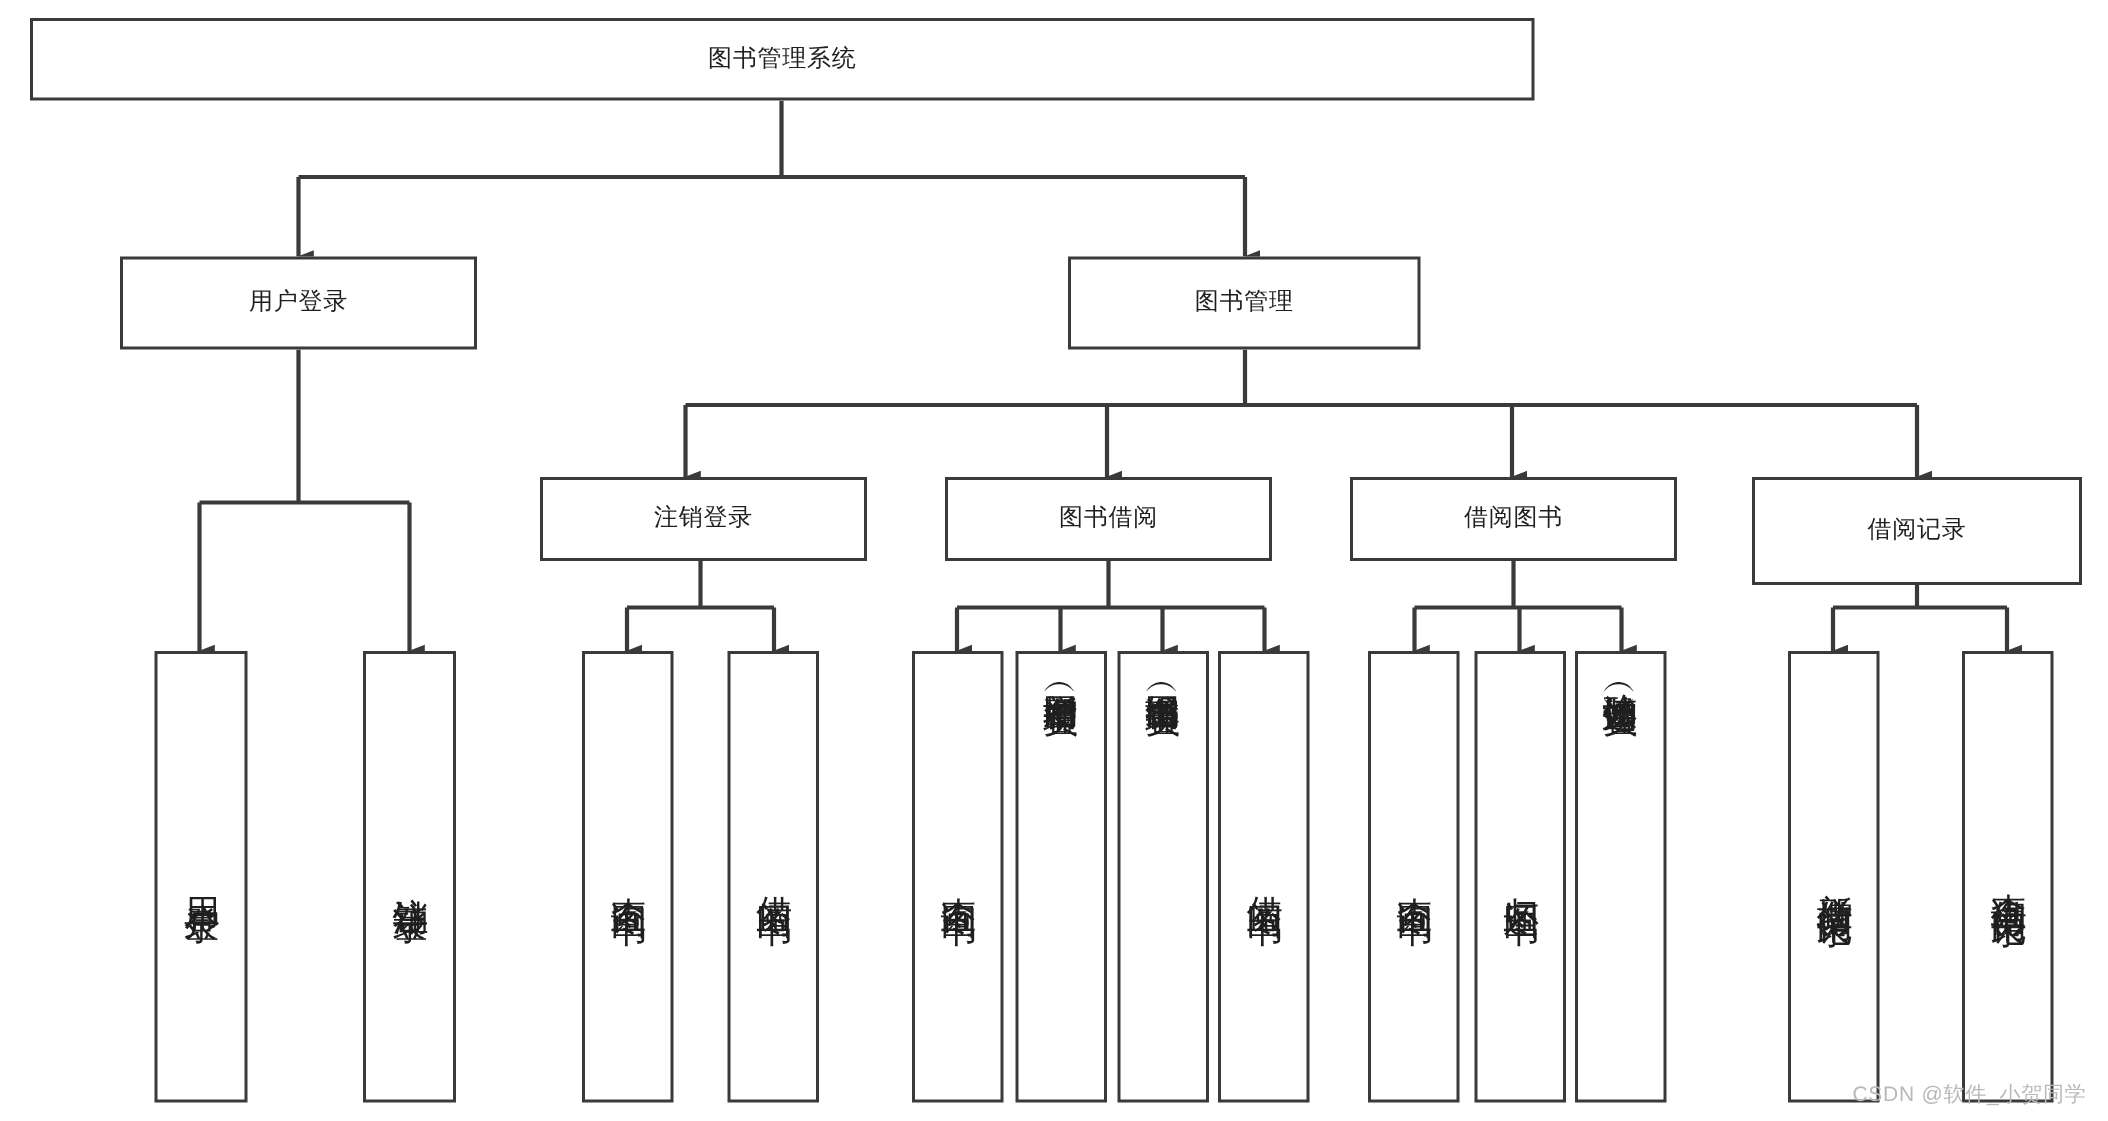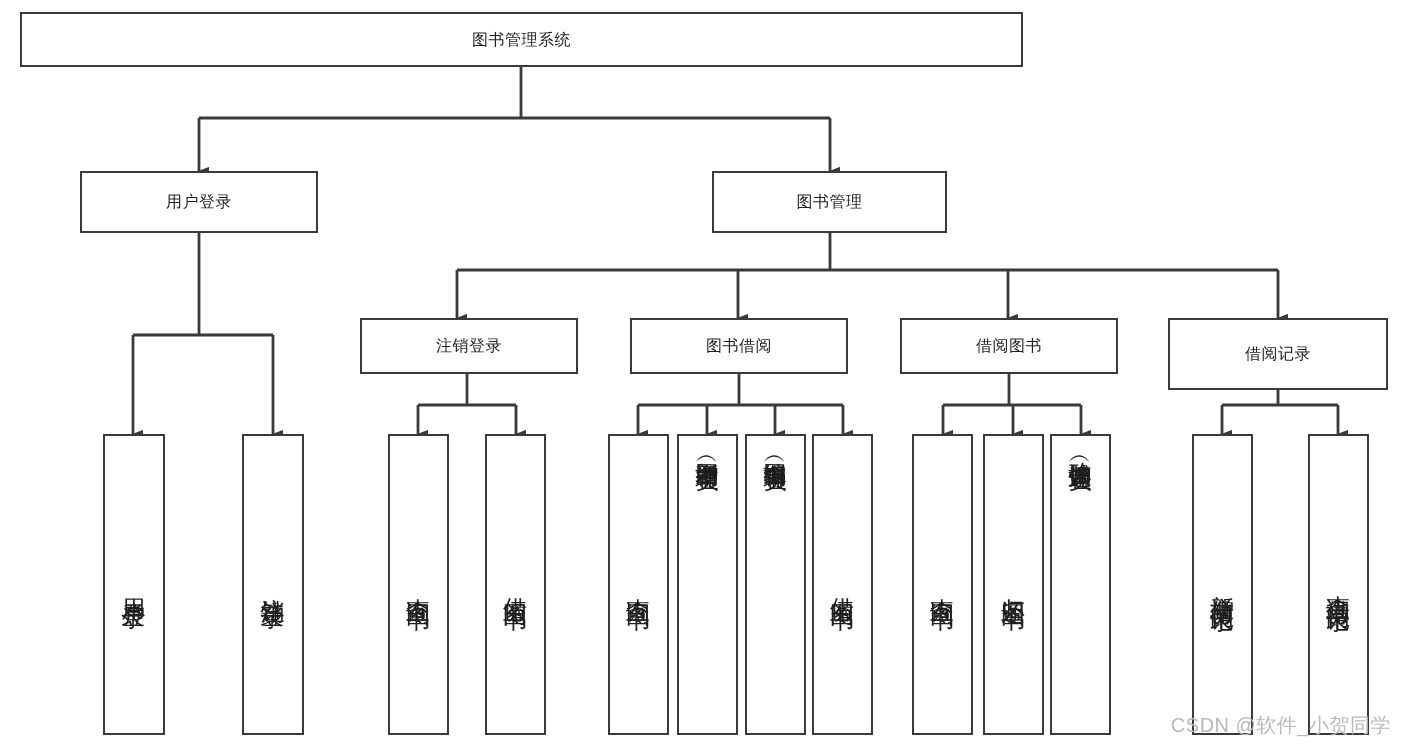--- a/index.html
+++ b/index.html
@@ -64,21 +64,21 @@
     letter-spacing: 1px;
   }
   .node.v.center {
     align-items: center;
     padding-top: 0;
   }
   #watermark {
     position: absolute;
     right: 14px;
     bottom: 8px;
-    font-size: 20px;
+    font-size: 14px;
     color: #b9b9b9;
     white-space: nowrap;
     letter-spacing: 0.5px;
   }
 </style>
 </head>
 <body>
 
 <div id="canvas">
 

